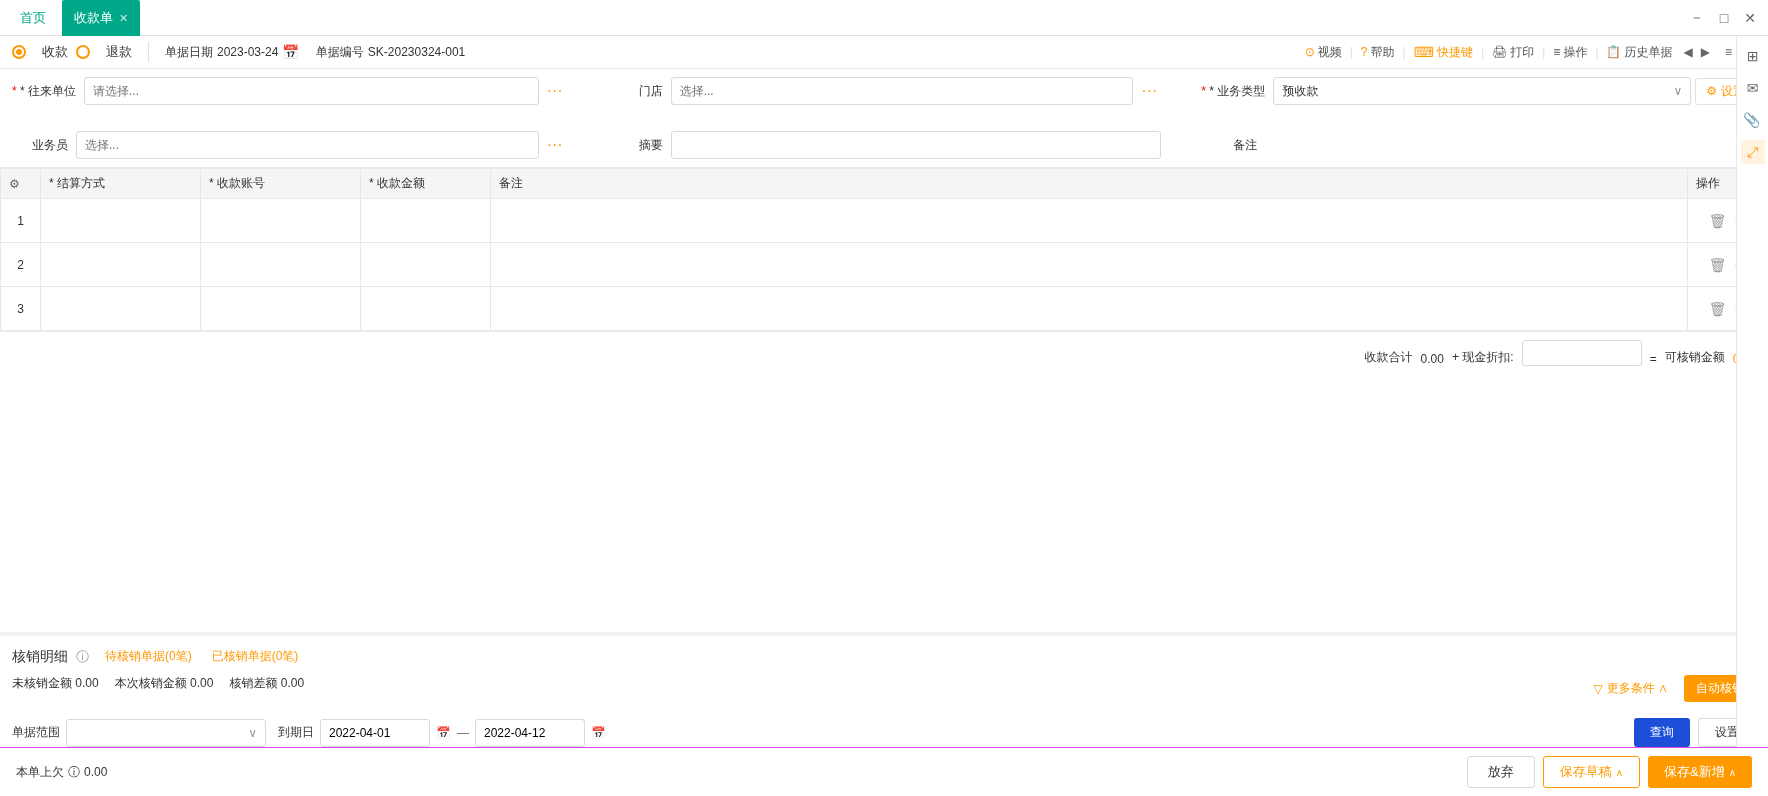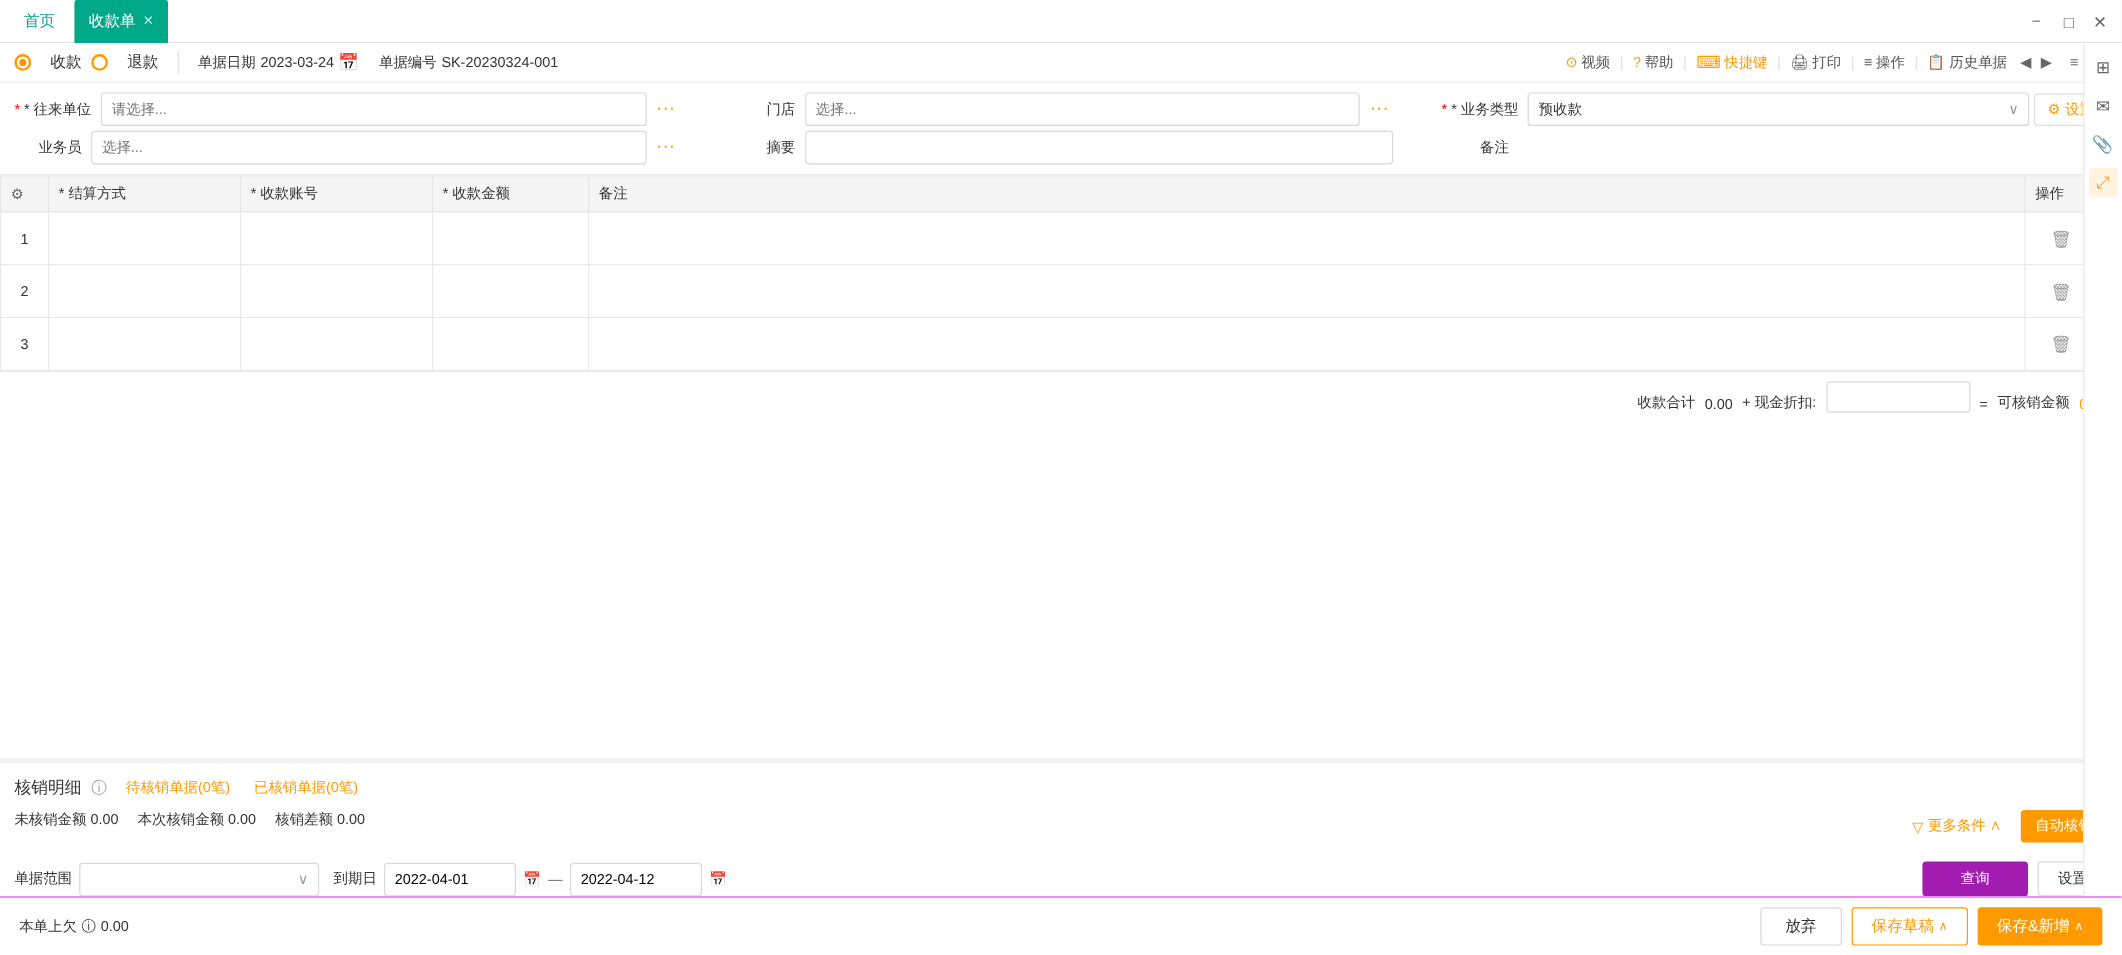--- a/index.html
+++ b/index.html
@@ -52,21 +52,21 @@
     .nav-arrows { display: flex; gap: 2px; }
     .nav-btn { cursor: pointer; color: #666; padding: 1px 3px; }
     .view-btns { display: flex; gap: 2px; }
     .view-btn { cursor: pointer; padding: 2px 4px; color: #666; }
     .view-btn.active { background: #f90; color: #fff; border-radius: 2px; }
 
     
     .form-section {
       padding: 8px 12px; background: #fff; border-bottom: 1px solid #e8e8e8;
     }
-    .form-row { display: flex; align-items: center; gap: 0; margin-bottom: 4px; }
+    .form-row { display: flex; align-items: center; gap: 0; margin-bottom: 26px; }
     .form-row:last-child { margin-bottom: 0; }
     .form-group { display: flex; align-items: center; flex: 1; gap: 4px; }
     .form-label { color: #333; white-space: nowrap; min-width: 60px; text-align: right; padding-right: 4px; }
     .form-input {
       flex: 1; height: 28px; border: 1px solid #d9d9d9; border-radius: 3px;
       padding: 0 8px; font-size: 12px; color: #999; outline: none;
     }
     .more-btn { color: #f90; cursor: pointer; padding: 0 4px; font-size: 16px; }
     .form-select {
       flex: 1; height: 28px; border: 1px solid #d9d9d9; border-radius: 3px;
@@ -151,22 +151,22 @@
       cursor: pointer; background: #fff;
     }
     .filter-input {
       width: 110px; height: 28px; border: 1px solid #d9d9d9;
       border-radius: 3px; padding: 0 8px; font-size: 12px; outline: none;
     }
     .date-sep { color: #666; }
     .cal-icon { cursor: pointer; color: #999; }
     .filter-right { margin-left: auto; display: flex; gap: 8px; }
     .query-btn {
-      background: #a21caf; color: #fff; border: none; border-radius: 3px;
-      padding: 5px 32px; cursor: pointer; font-size: 12px;
+      background: #1d4ed8; color: #fff; border: none; border-radius: 3px;
+      padding: 5px 16px; cursor: pointer; font-size: 12px;
     }
     .set-btn {
       background: #fff; color: #333; border: 1px solid #d9d9d9; border-radius: 3px;
       padding: 5px 16px; cursor: pointer; font-size: 12px;
     }
 
     
     .detail-table { width: 100%; border-collapse: collapse; }
     .detail-table th {
       background: #f5f5f5; border: 1px solid #e8e8e8; padding: 6px 8px;

